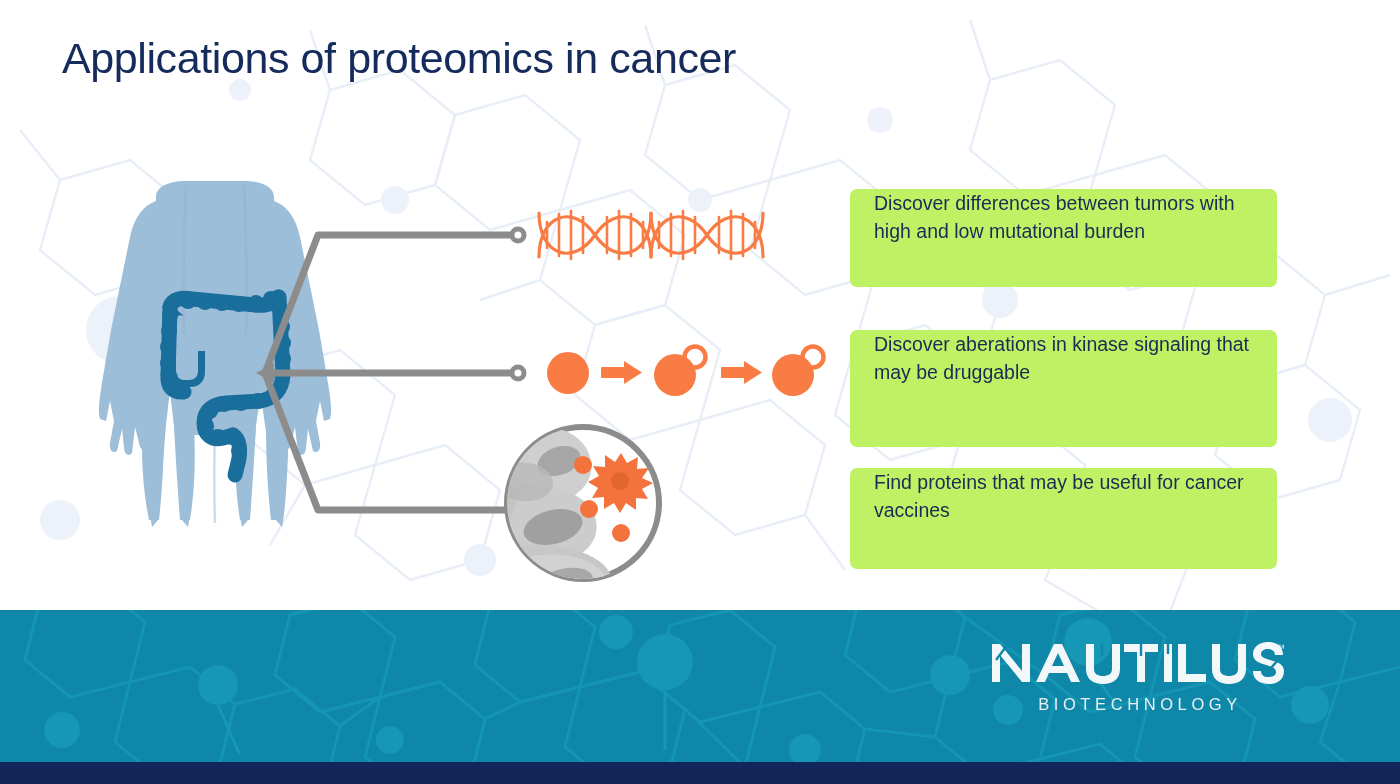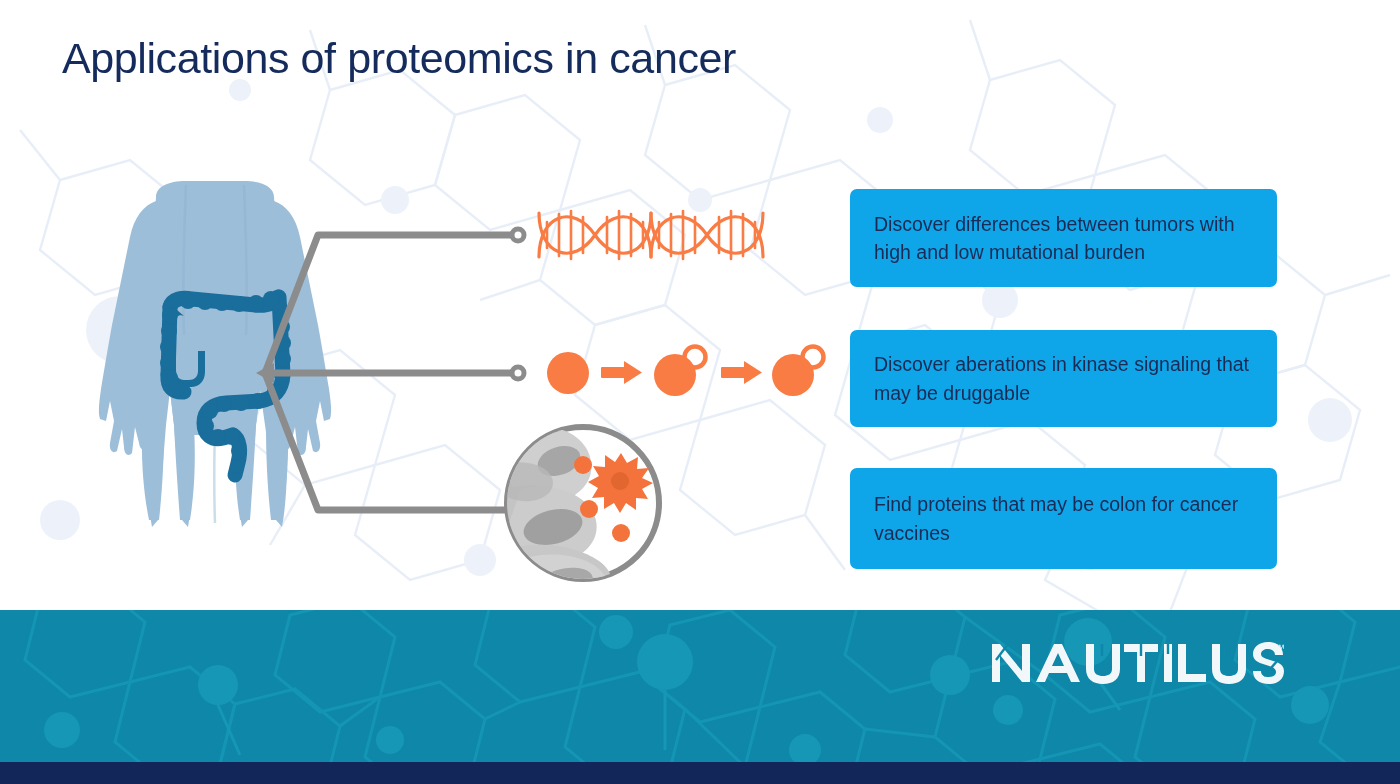--- a/index.html
+++ b/index.html
@@ -51,35 +51,35 @@
     left: 60px;
     top: 175px;
     width: 790px;
     height: 420px;
   }
   
   .callout {
     position: absolute;
     left: 850px;
     width: 427px;
-    background: #0ea5e9;
+    background: #bef264;
     border-radius: 7px;
     box-sizing: border-box;
     display: flex;
-    align-items: center;
-    padding: 10px 24px;
+    align-items: flex-start;
+    padding: 0 24px;
   }
   .callout p {
     margin: 0;
     font-size: 19.5px;
     line-height: 1.45;
     color: #1B2B55;
   }
   #callout-0 { top: 189px; height: 98px; }
-  #callout-1 { top: 330px; height: 97px; }
+  #callout-1 { top: 330px; height: 117px; }
   #callout-2 { top: 468px; height: 101px; }
   
   .footer-teal {
     position: absolute;
     left: 0;
     top: 610px;
     width: 1400px;
     height: 152px;
     background: #0E87A8;
     overflow: hidden;
@@ -381,21 +381,21 @@
     </g>
   </svg>
 
   <div class="callout" id="callout-0">
     <p>Discover differences between tumors with high and low mutational burden</p>
   </div>
   <div class="callout" id="callout-1">
     <p>Discover aberations in kinase signaling that may be druggable</p>
   </div>
   <div class="callout" id="callout-2">
-    <p>Find proteins that may be colon for cancer vaccines</p>
+    <p>Find proteins that may be useful for cancer vaccines</p>
   </div>
 
   <div class="footer-teal">
     <svg width="1400" height="152" viewBox="0 0 1400 152" xmlns="http://www.w3.org/2000/svg">
       <g stroke="#1595B4" stroke-width="3" fill="none">
         <polygon points="40,-10 100,-25 145,12 130,72 70,87 25,50"></polygon>
         <polygon points="130,72 190,57 235,94 220,154 160,169 115,132"></polygon>
         <polygon points="235,94 295,79 340,116 325,176 265,191 220,154"></polygon>
         <polygon points="290,5 350,-10 395,27 380,87 320,102 275,65"></polygon>
         <polygon points="380,87 440,72 485,109 470,169 410,184 365,147"></polygon>
@@ -464,16 +464,17 @@
       <g stroke="#0E87A8" stroke-width="2.4">
         <line x1="8" y1="20" x2="20" y2="4"></line>
         <line x1="114" y1="4" x2="114" y2="16"></line>
         <line x1="153" y1="4" x2="153" y2="16"></line>
         <line x1="180" y1="4" x2="180" y2="14"></line>
         <line x1="240" y1="4" x2="240" y2="16"></line>
         <line x1="276" y1="36" x2="290" y2="20"></line>
       </g>
       <text x="286" y="12" font-family="'Liberation Sans', sans-serif" font-size="11" fill="#F2F7F9">™</text>
     </svg>
+    <span class="logo-sub">BIOTECHNOLOGY</span>
   </div>
 
   <div class="footer-navy"></div>
 </div>
 
 </body></html>

